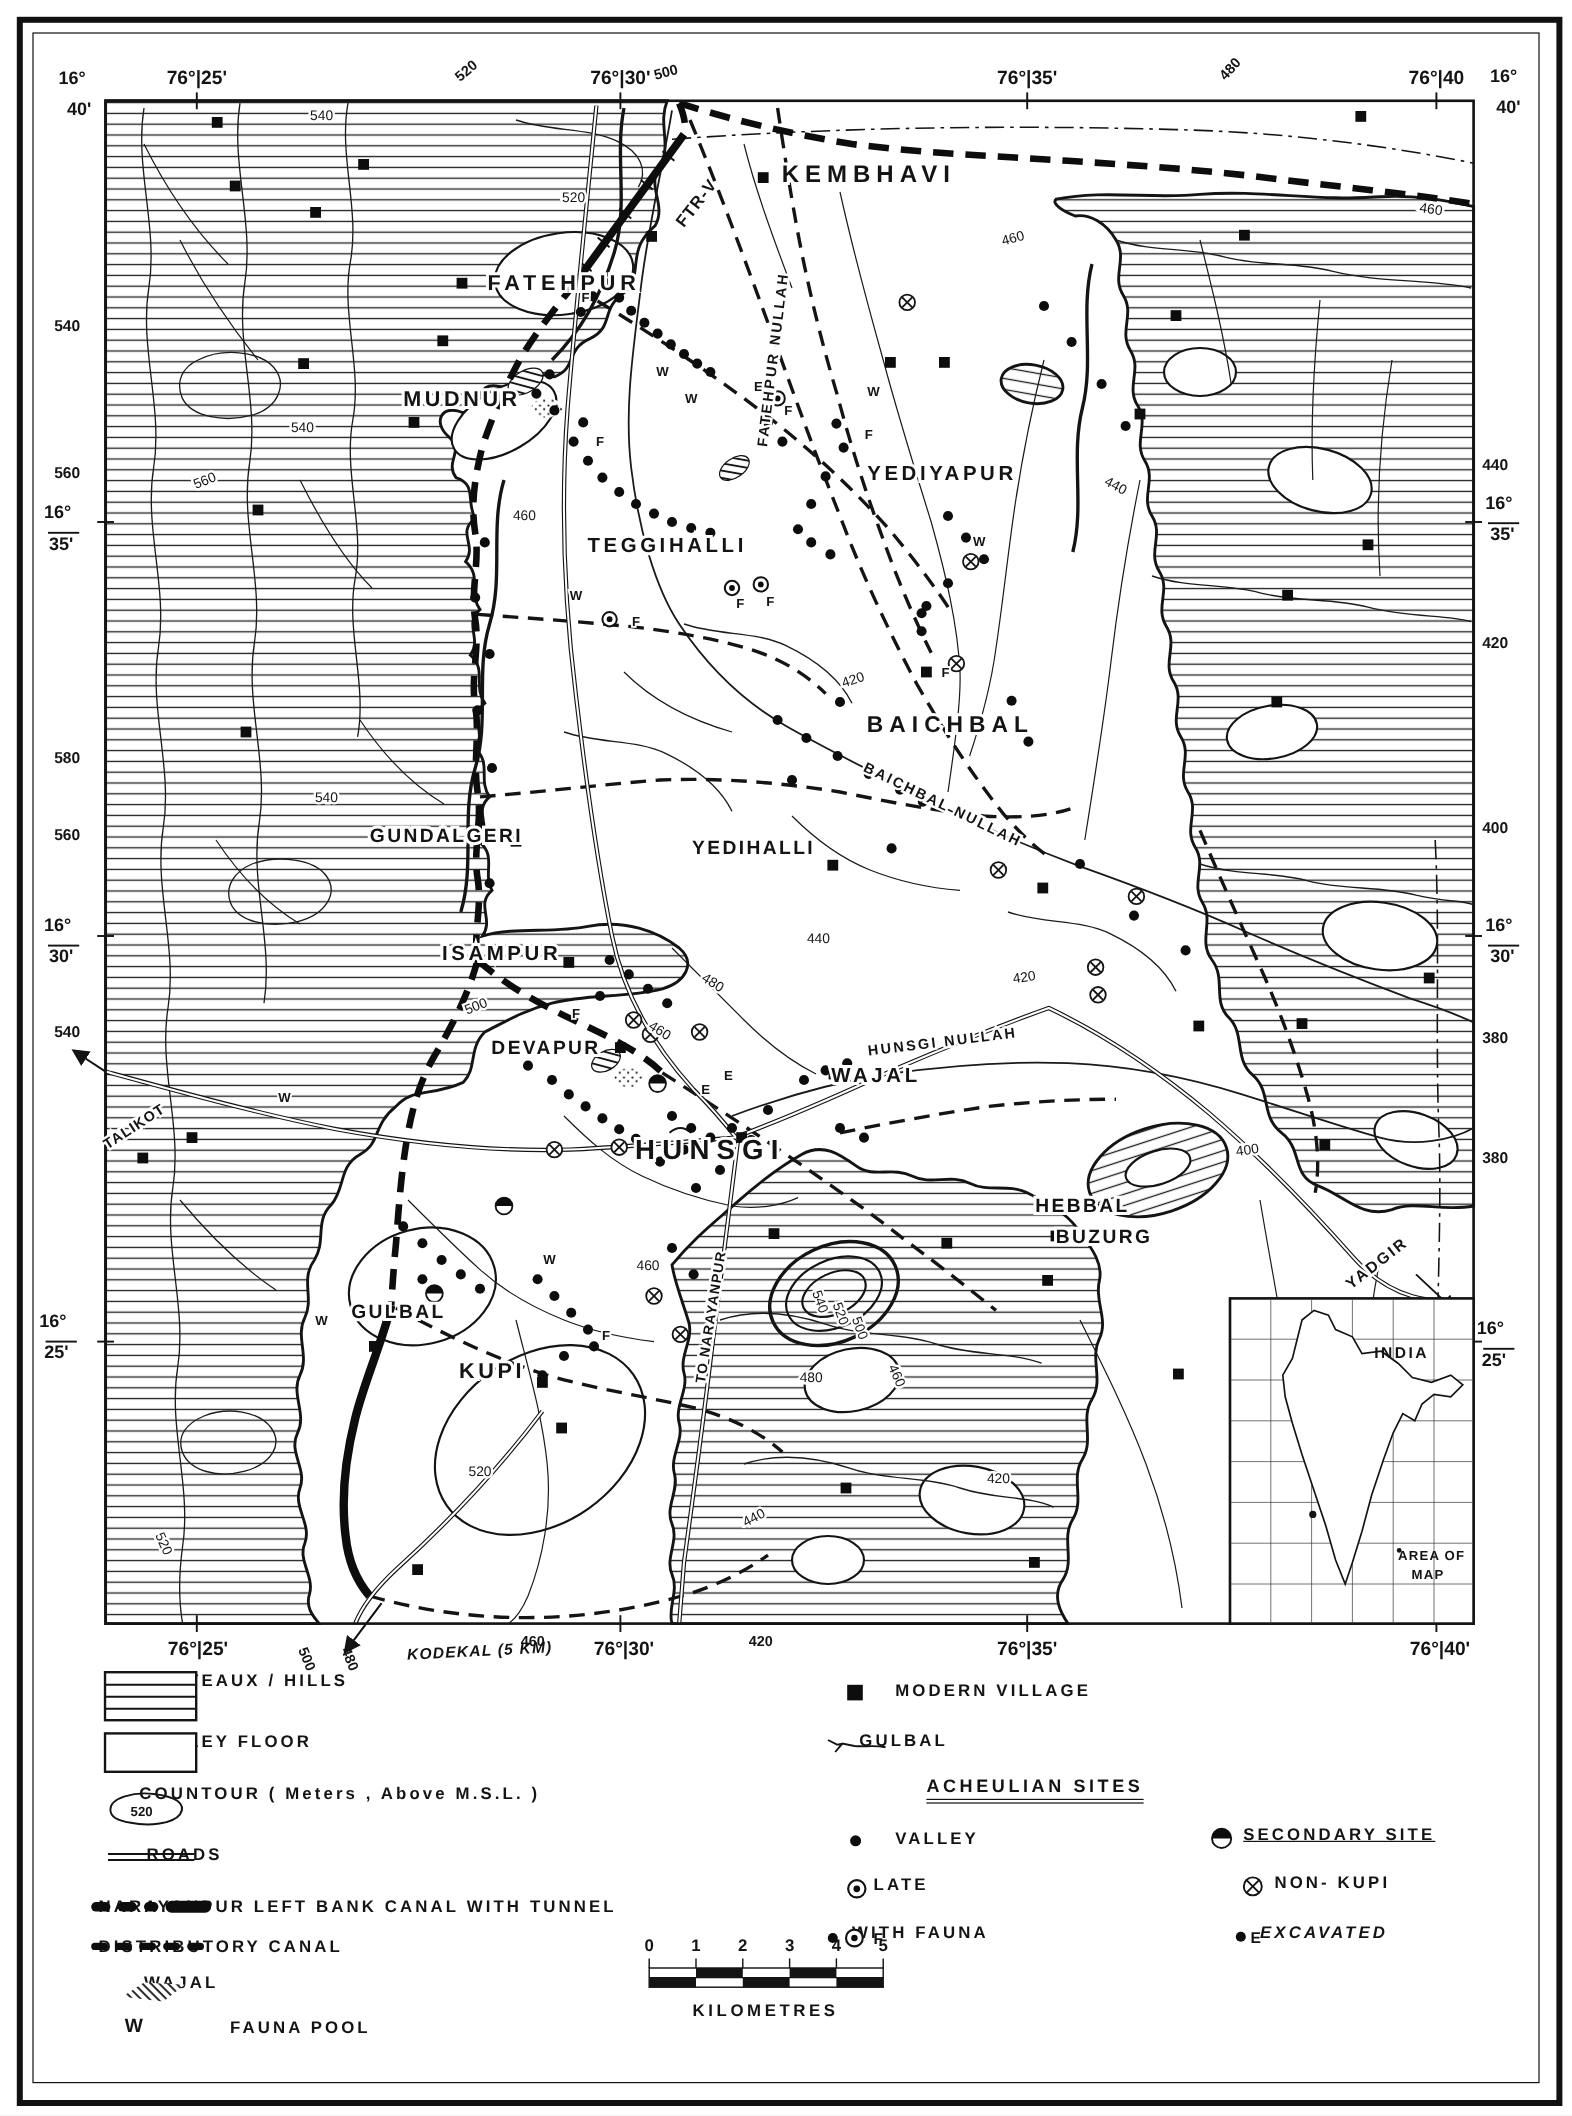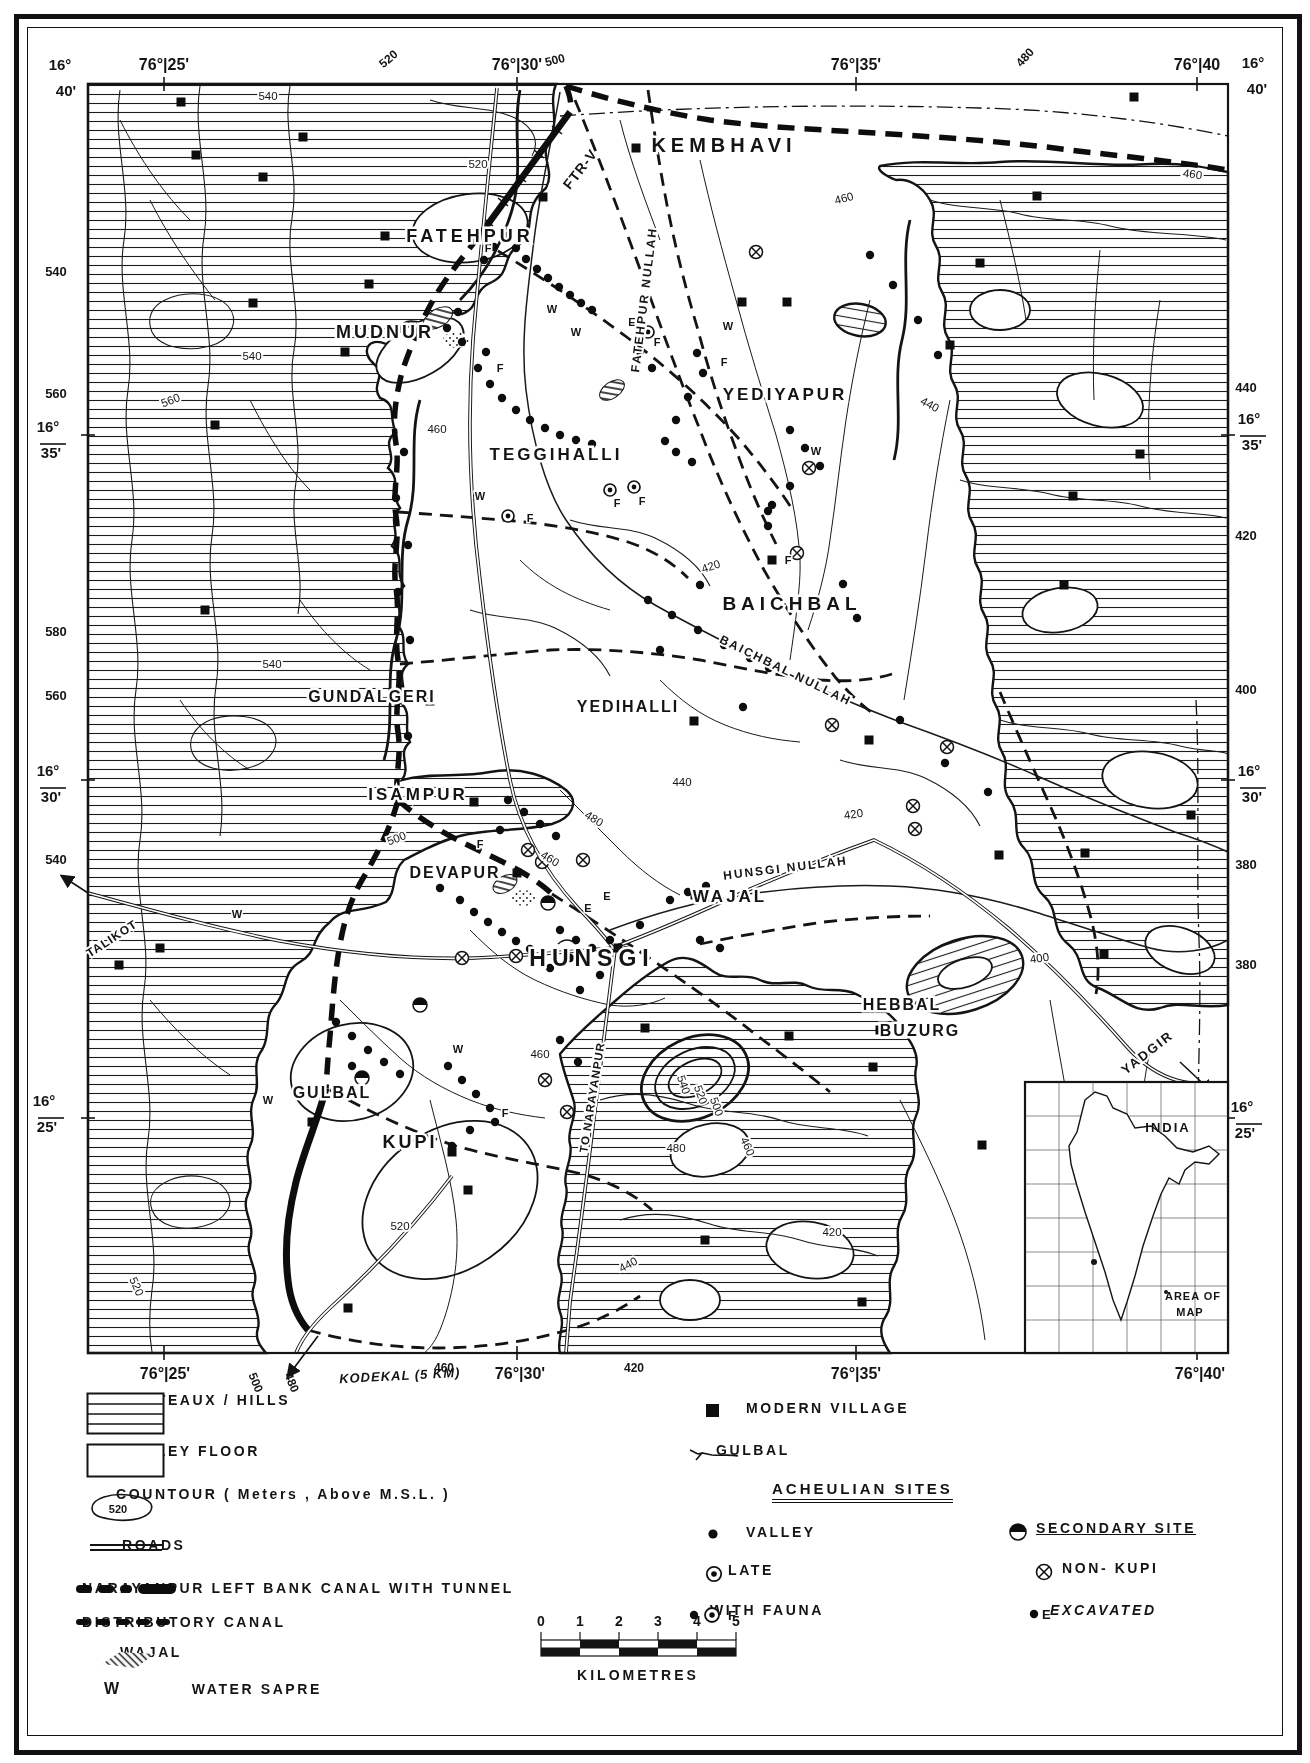--- a/index.html
+++ b/index.html
@@ -706,21 +706,21 @@
             <line x1="0" y1="2.5" x2="5" y2="2.5" stroke="#141414" stroke-width="1.5"></line>
       </pattern>
         </defs>
       <path d="M10,20 L28,8 L62,10 L44,24 Z" fill="url(#lh45)" stroke="none"></path>
     </svg>
     <span class="llabel" style="margin-left:28px;">WAJAL</span>
   </div>
 
   <div class="lrow" style="left:104px;top:1680px;">
     <span class="llabel" style="font-size:16px;">W</span>
-    <span class="llabel" style="margin-left:70px;">WATER SAPRE</span>
+    <span class="llabel" style="margin-left:70px;">FAUNA POOL</span>
   </div>
 
   <div class="lrow" style="left:700px;top:1400px;">
     <svg class="lswatch" width="26" height="20">
       <rect x="6" y="4" width="13" height="13" fill="#0d0d0d"></rect>
     </svg>
     <span class="llabel" style="margin-left:46px;">MODERN VILLAGE</span>
   </div>
 
   <div class="lrow" style="left:686px;top:1442px;">

